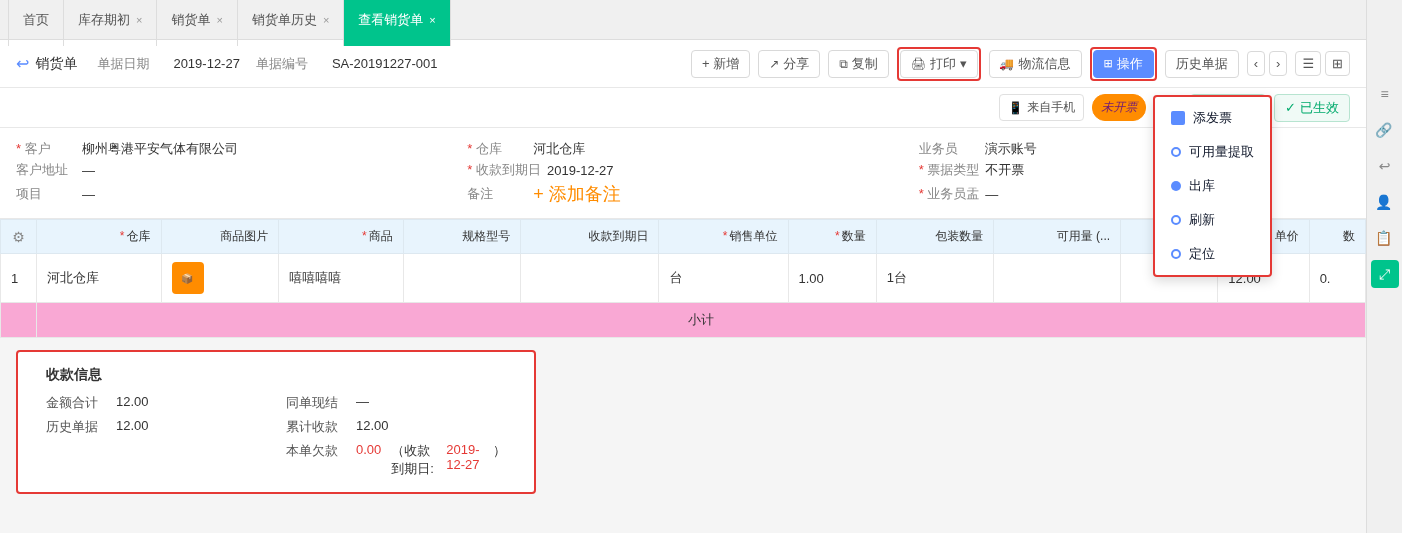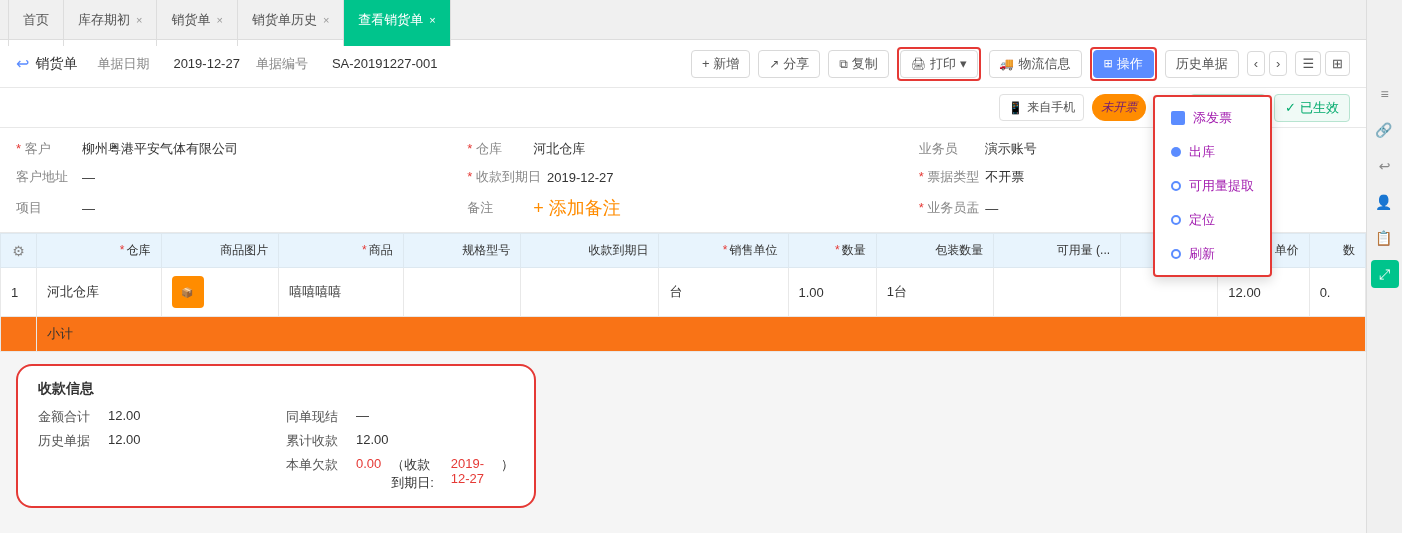--- a/index.html
+++ b/index.html
@@ -50,66 +50,66 @@
       border-radius: 4px; cursor: pointer; background: #fff; font-size: 12px; color: #555;
       white-space: nowrap;
     }
     .toolbar-btn.orange-circle { background: #ff8c00; color: #701a75; border-color: #ff8c00; border-radius: 13px; font-style: italic; }
     .toolbar-btn.green-check { background: #fff; color: #00aa6c; border-color: #b7e4d0; }
 
     
     .form-section {
       background: #fff; padding: 12px 16px; border-bottom: 1px solid #e8e8e8;
     }
-    .form-grid { display: grid; grid-template-columns: 1fr 1fr 1fr; gap: 10px 20px; }
+    .form-grid { display: grid; grid-template-columns: 1fr 1fr 1fr; gap: 3px 20px; }
     .form-row { display: flex; align-items: center; gap: 6px; }
     .form-label { color: #888; white-space: nowrap; min-width: 60px; font-size: 13px; }
     .form-label.required::before { content: "* "; color: #e53935; }
     .form-value { color: #333; font-size: 13px; }
     .add-note { color: #ff8c00; cursor: pointer; font-size: 18px; }
     .add-note::before { content: "+ "; }
 
     
     .table-wrapper { background: #fff; overflow-x: auto; }
     table { width: 100%; border-collapse: collapse; font-size: 13px; }
     thead tr { background: #e8f4fd; }
     th {
       padding: 8px 10px; text-align: right; border: 1px solid #dde8f0; color: #333;
       font-weight: 500; white-space: nowrap; font-size: 12px;
     }
     th .required-star { color: #e53935; margin-right: 2px; }
     td { padding: 8px 10px; border: 1px solid #e8e8e8; color: #333; white-space: nowrap; }
     tbody tr:nth-child(even) { background: #fafafa; }
-    tbody tr.subtotal { background: #f97316; }
+    tbody tr.subtotal { background: #f9a8d4; text-align: center; }
     .col-gear { width: 36px; text-align: center; }
     .gear-icon { color: #888; font-size: 14px; }
     .product-img { width: 32px; height: 32px; background: #ff8c00; border-radius: 4px; display: flex; align-items: center; justify-content: center; color: #fff; font-size: 10px; }
 
     
     .payment-box {
-      margin: 12px 16px; border: 2px solid #e53935; border-radius: 16px; padding: 14px 20px;
+      margin: 12px 16px; border: 2px solid #e53935; border-radius: 4px; padding: 14px 28px;
       background: #fff; max-width: 520px;
     }
     .payment-title { font-size: 14px; font-weight: bold; margin-bottom: 10px; }
     .payment-grid { display: grid; grid-template-columns: 1fr 1fr; gap: 6px 20px; }
     .payment-row { display: flex; align-items: flex-start; gap: 10px; font-size: 13px; }
     .payment-label { color: #555; white-space: nowrap; min-width: 60px; }
     .payment-value { color: #333; }
     .payment-value.red { color: #e53935; }
 
     
     .dropdown-overlay {
       position: fixed; top: 95px; right: 130px; z-index: 1000;
       background: #fff; border: 1px solid #e0e0e0; border-radius: 4px;
       box-shadow: 0 4px 12px rgba(0,0,0,0.15); min-width: 110px;
       padding: 4px 0;
     }
     .dropdown-item {
       display: flex; align-items: center; gap: 8px; padding: 8px 16px;
-      cursor: pointer; font-size: 13px; color: #a21caf;
+      cursor: pointer; font-size: 13px; color: #0f172a;
     }
     .icon-blue-circle { width: 10px; height: 10px; border-radius: 50%; background: #5b8cff; display: inline-block; }
 
     
     .right-sidebar {
       position: fixed; right: 0; top: 0; width: 36px; height: 100%;
       background: #f0f0f0; border-left: 1px solid #ddd; display: flex; flex-direction: column;
       align-items: center; padding-top: 80px; gap: 8px;
     }
     .sidebar-icon {
@@ -357,34 +357,34 @@
   </div>
 
 </div>
 
 <div class="dropdown-overlay dropdown-highlight">
   <div class="dropdown-item">
     <span style="display:inline-block;width:14px;height:14px;background:#5b8cff;border-radius:2px;"></span>
     <span>添发票</span>
   </div>
   <div class="dropdown-item">
+    <span class="icon-blue-circle" style="background:transparent;border:2px solid #5b8cff;"></span>
+    <span>可用量提取</span>
+  </div>
+  <div class="dropdown-item">
     <span class="icon-blue-circle"></span>
     <span>出库</span>
   </div>
   <div class="dropdown-item">
     <span class="icon-blue-circle" style="background:transparent;border:2px solid #5b8cff;"></span>
-    <span>可用量提取</span>
+    <span>刷新</span>
   </div>
   <div class="dropdown-item">
     <span class="icon-blue-circle" style="background:transparent;border:2px solid #5b8cff;"></span>
     <span>定位</span>
-  </div>
-  <div class="dropdown-item">
-    <span class="icon-blue-circle" style="background:transparent;border:2px solid #5b8cff;"></span>
-    <span>刷新</span>
   </div>
 </div>
 
 <div class="right-sidebar">
   <div class="sidebar-icon">≡</div>
   <div class="sidebar-icon">🔗</div>
   <div class="sidebar-icon">↩</div>
   <div class="sidebar-icon">👤</div>
   <div class="sidebar-icon">📋</div>
   <div class="sidebar-icon active-green">⤢</div>

